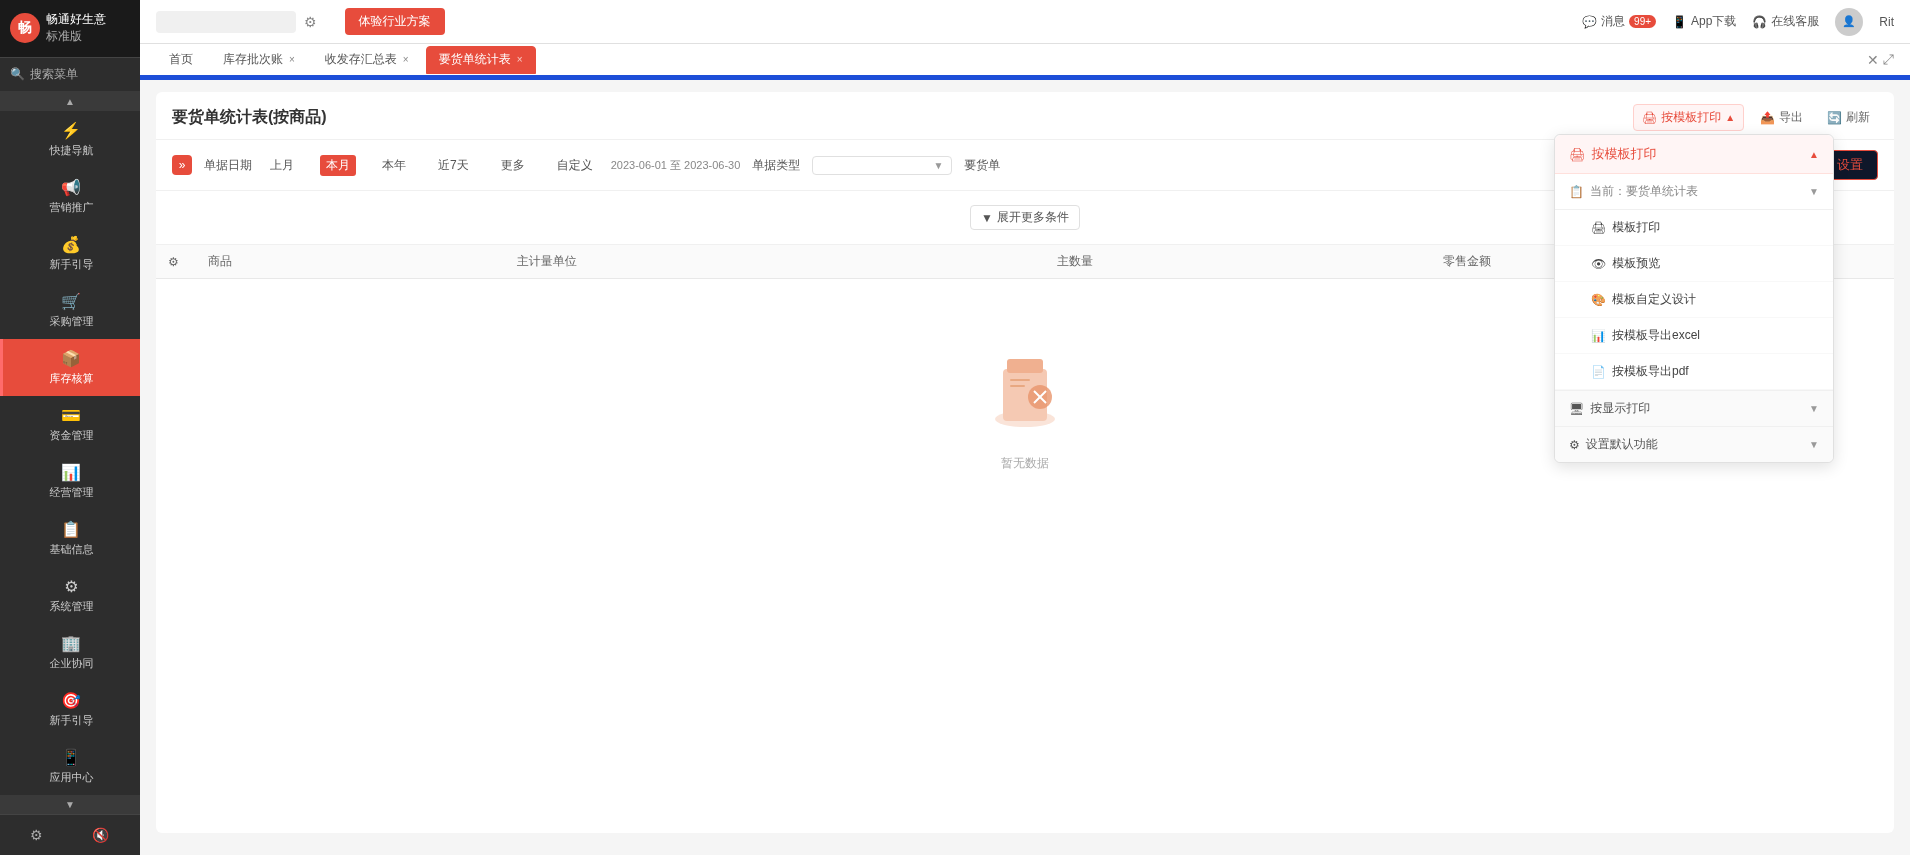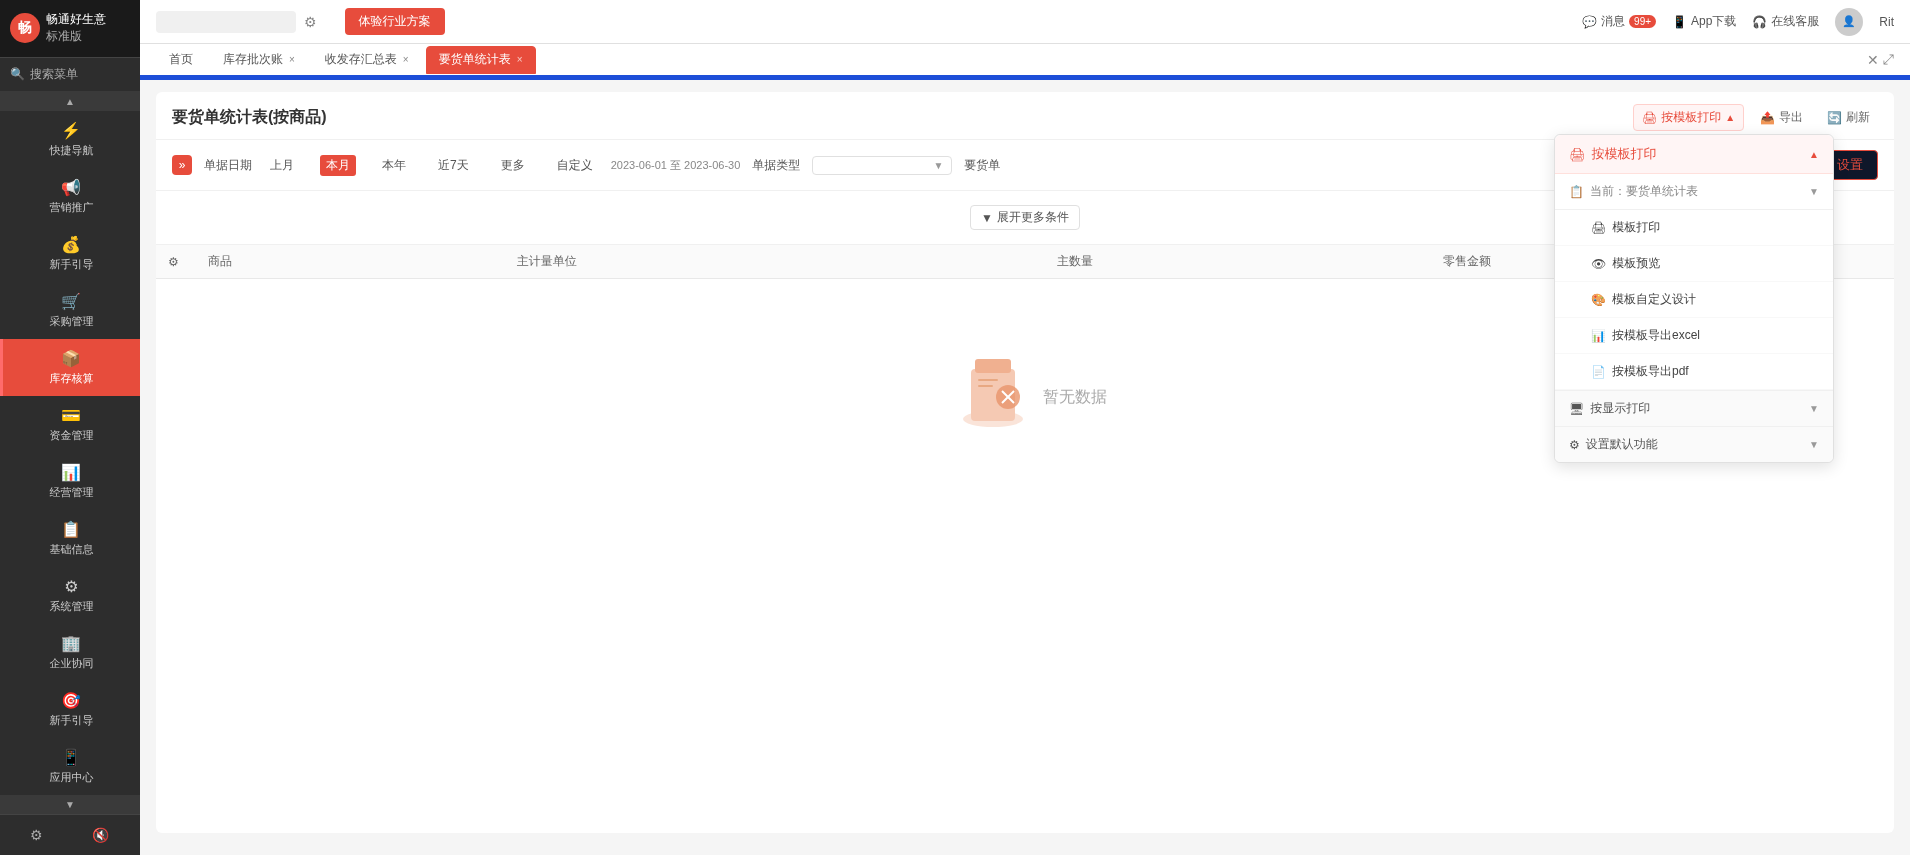--- a/index.html
+++ b/index.html
@@ -287,26 +287,26 @@
       color: #666;
       padding: 8px 12px;
       text-align: left;
       border-bottom: 1px solid #e8e8e8;
       font-weight: 500;
     }
 
     
     .empty-state {
       display: flex;
-      flex-direction: row;
+      flex-direction: column;
       align-items: center;
       justify-content: center;
       padding: 60px 20px;
       color: #aaa;
-      font-size: 16px;
+      font-size: 12px;
     }
     .empty-icon {
       width: 100px;
       height: 100px;
       margin-bottom: 16px;
     }
 
     
     .dropdown-popup {
       position: absolute;

